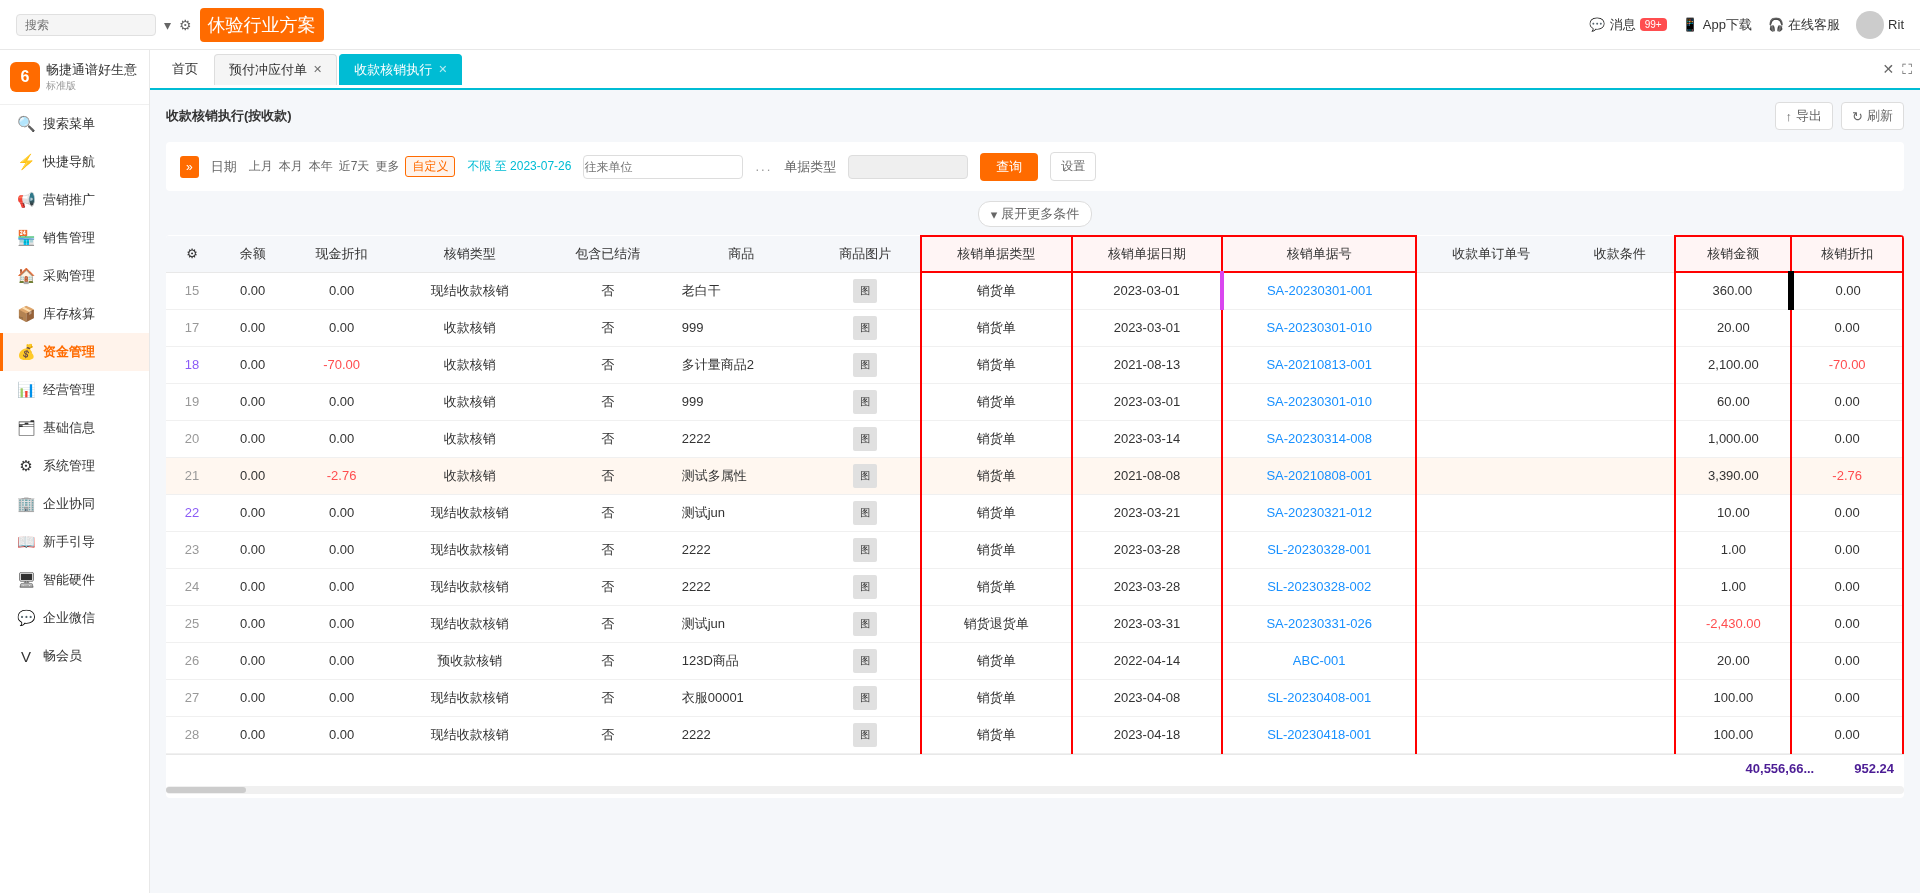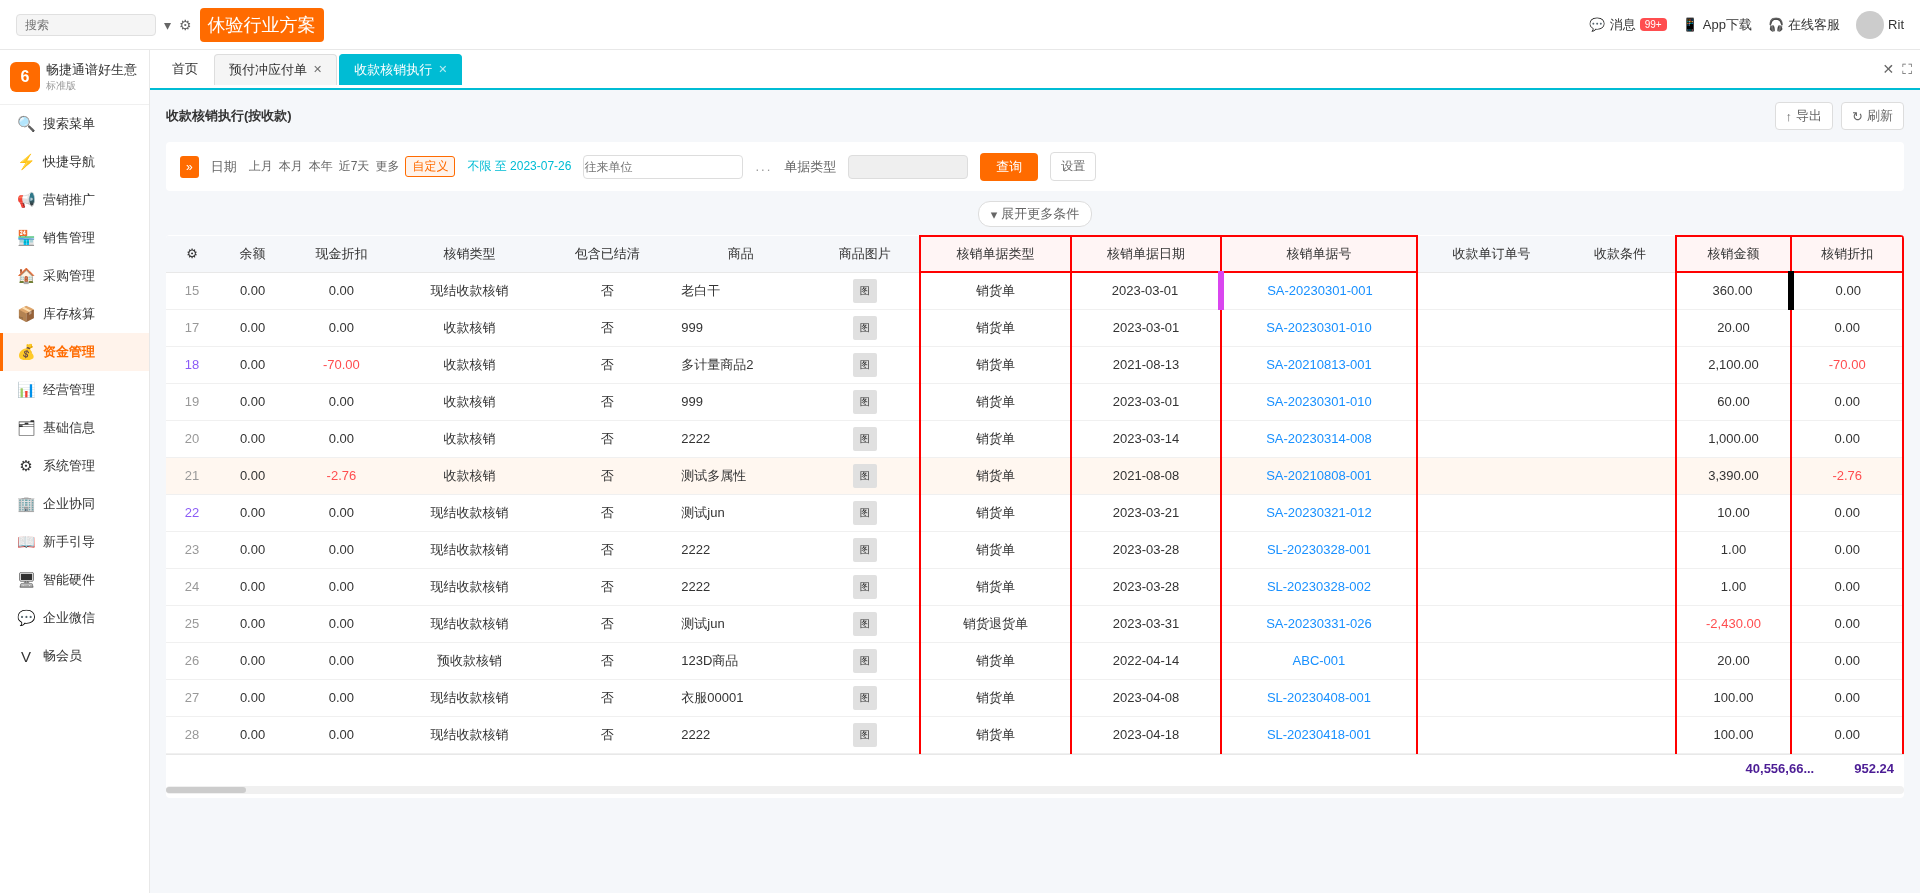--- a/index.html
+++ b/index.html
@@ -489,21 +489,21 @@
           <tr>
       <td style="color:#999;">15</td>
       <td>0.00</td>
       <td style="">0.00</td>
       <td>现结收款核销</td>
       <td>否</td>
       <td style="text-align:left;">老白干</td>
       <td style="text-align:center;"><span style="display:inline-block;width:24px;height:24px;background:#e0e0e0;border-radius:2px;font-size:10px;line-height:24px;">图</span></td>
       <td style="border-left:2px solid #ff0000;border-right:2px solid #ff0000;">销货单</td>
       <td style="border-left:2px solid #ff0000;border-right:2px solid #ff0000;">2023-03-01</td>
-      <td style="border-left:6px solid #d946ef;border-right:2px solid #ff0000;"><a class="link-text">SA-20230301-001</a></td>
+      <td style="border-left:4px solid #d946ef;border-right:2px solid #ff0000;"><a class="link-text">SA-20230301-001</a></td>
       <td></td>
       <td></td>
       <td style="border-left:2px solid #ff0000;border-right:6px solid #000000;">360.00</td>
       <td style="border-left:2px solid #ff0000;border-right:2px solid #ff0000;">0.00</td>
     </tr>
               <tr>
       <td style="color:#999;">17</td>
       <td>0.00</td>
       <td style="">0.00</td>
       <td>收款核销</td>

